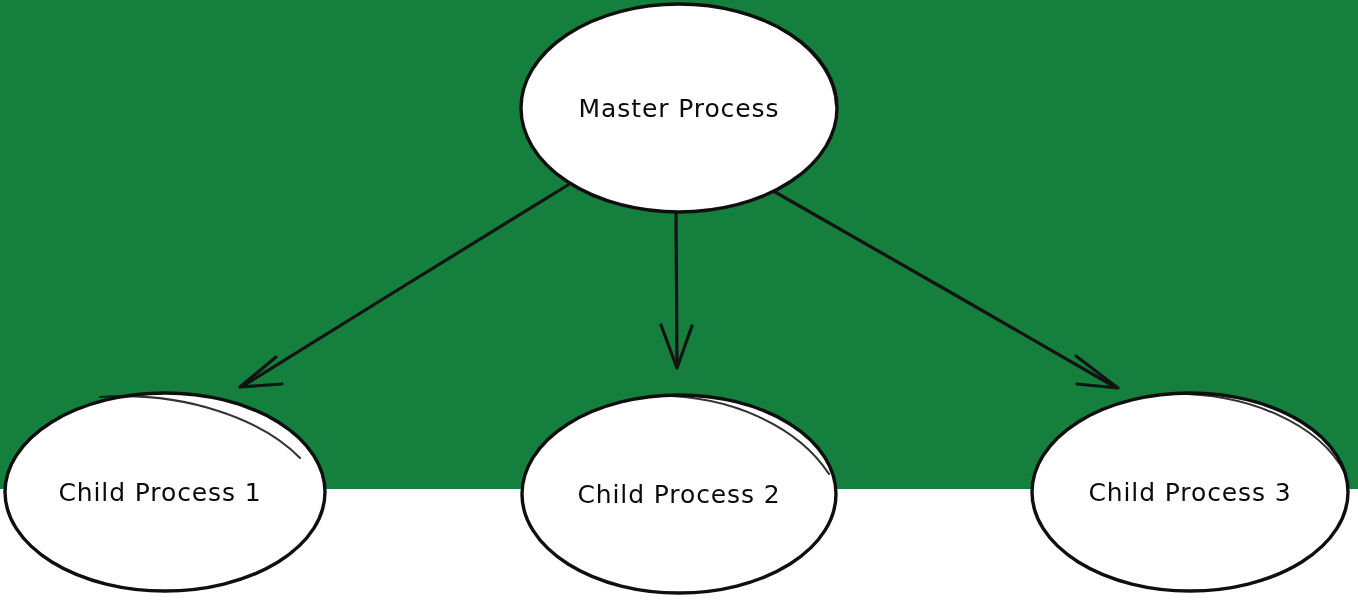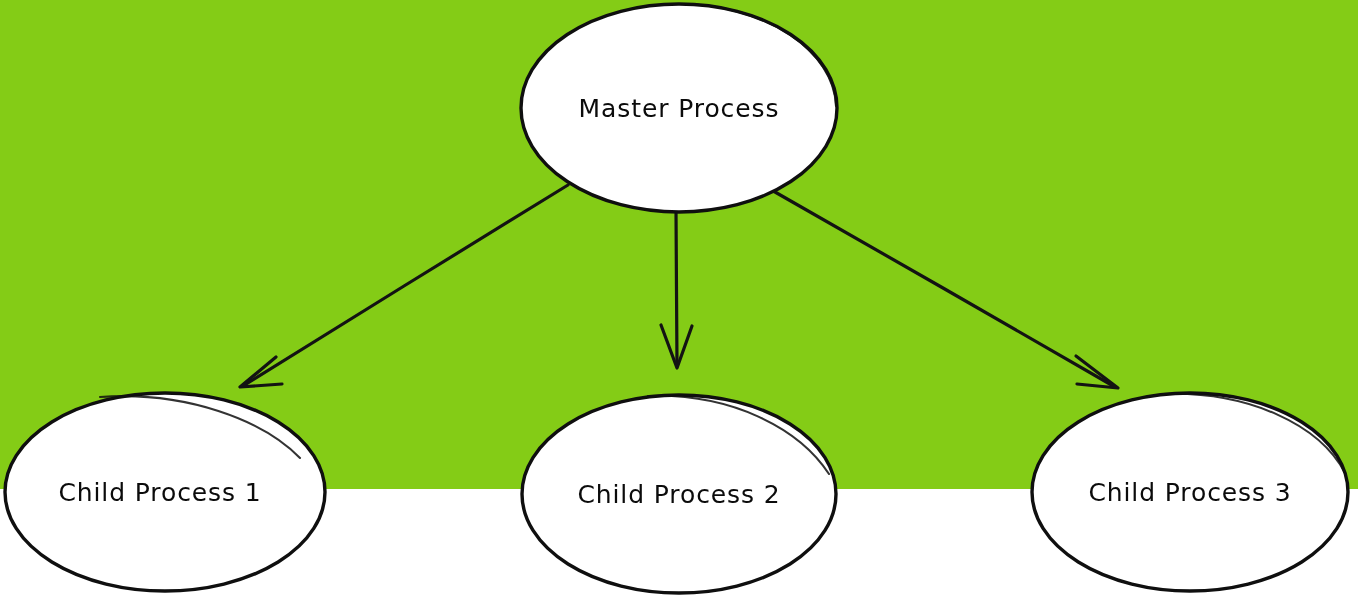--- a/index.html
+++ b/index.html
@@ -11,21 +11,21 @@
   body {
     width: 1358px;
     height: 604px;
     overflow: hidden;
     font-family: "DejaVu Sans", sans-serif;
   }
   #diagram-canvas {
     position: relative;
     width: 1358px;
     height: 489px;
-    background: #84cc16;
+    background: #15803d;
     text-decoration: underline;
   }
   #diagram-svg {
     position: absolute;
     top: 0;
     left: 0;
     width: 1358px;
     height: 604px;
     display: block;
   }

